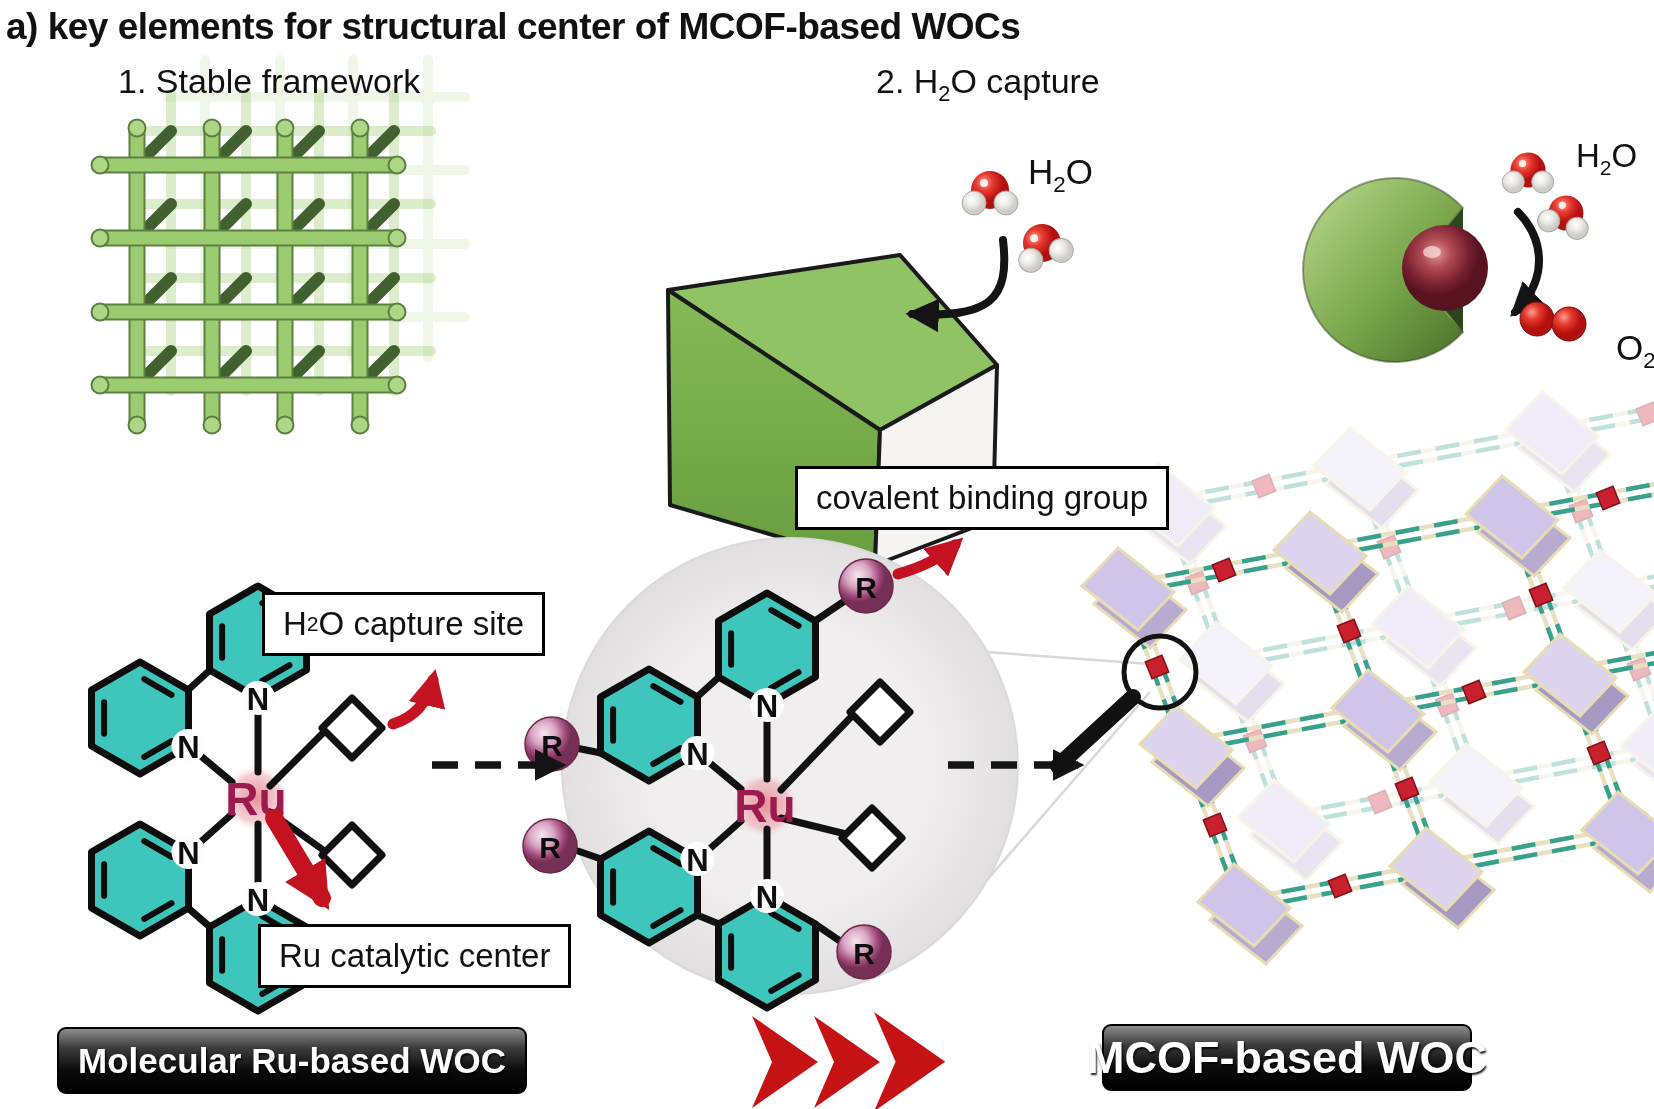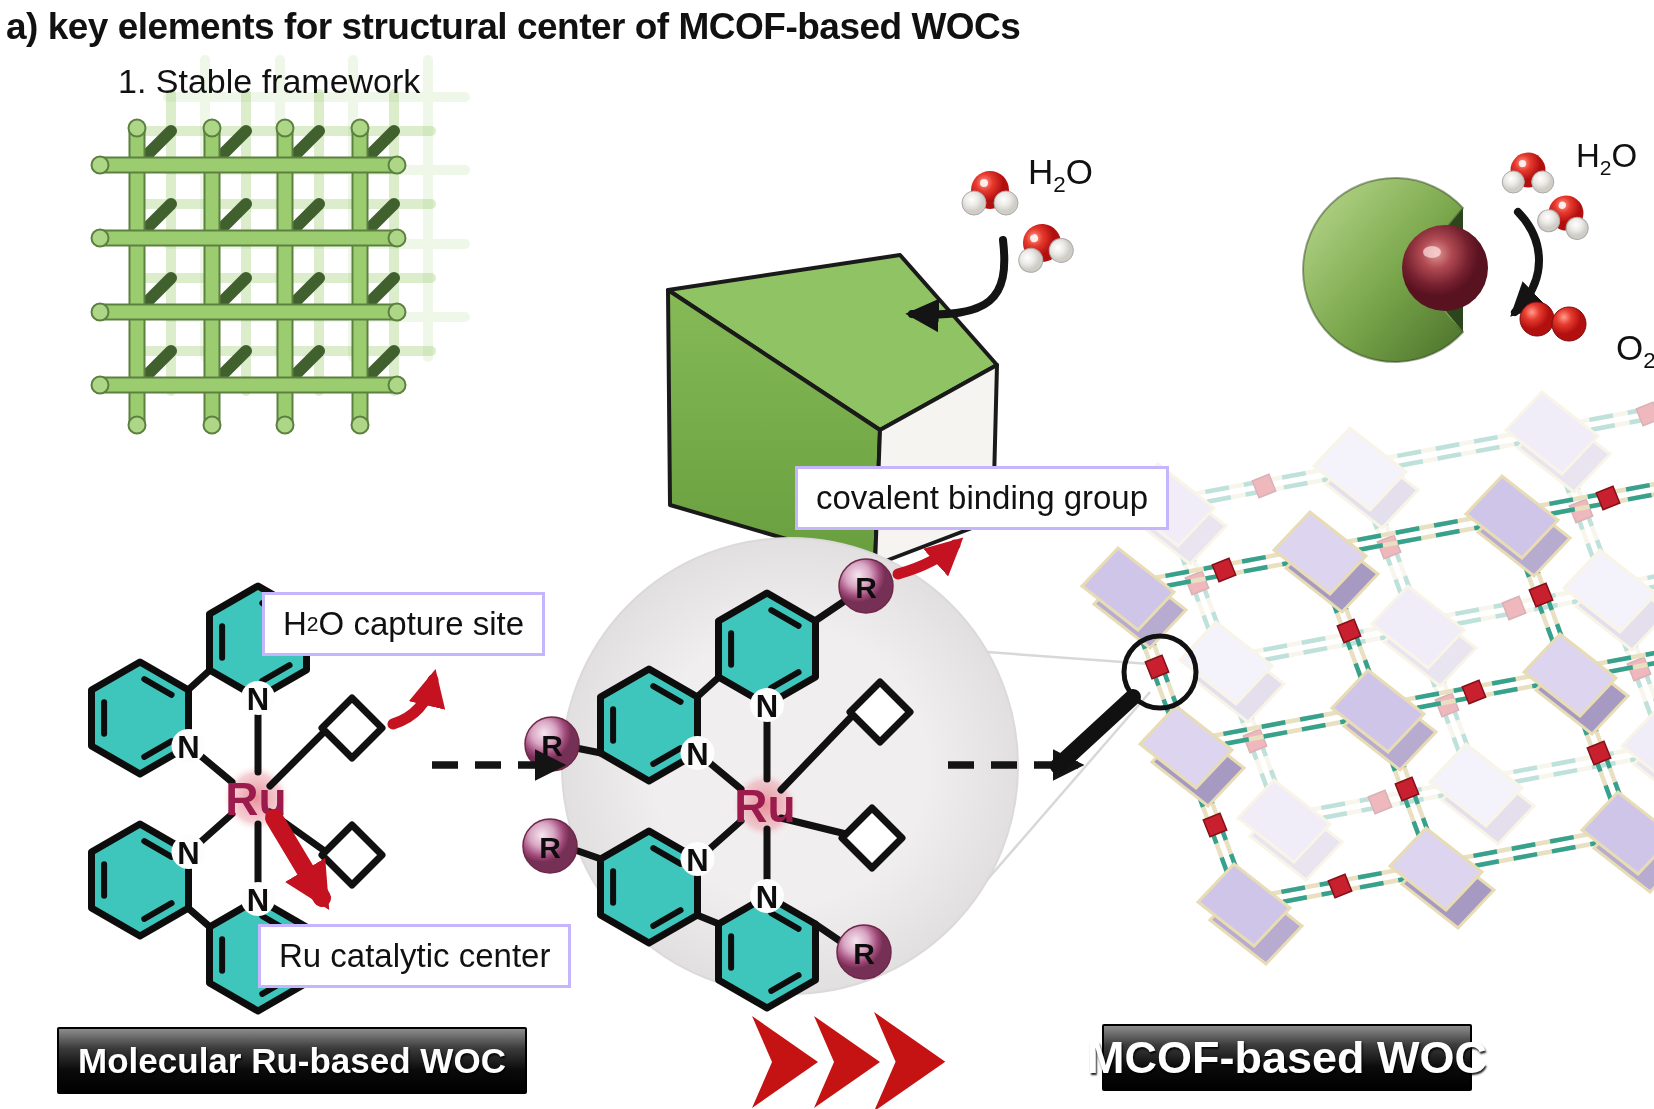--- a/index.html
+++ b/index.html
@@ -3,25 +3,25 @@
 <meta charset="utf-8">
 <style>
   html,body{margin:0;padding:0;background:#fff;}
   #canvas{position:relative;width:1654px;height:1109px;background:#fff;overflow:hidden;
           font-family:"Liberation Sans","DejaVu Sans",sans-serif;color:#111;}
   .abs{position:absolute;}
   .title{font-size:37px;font-weight:700;letter-spacing:-0.5px;white-space:nowrap;}
   .item{font-size:34px;font-weight:400;white-space:nowrap;margin-left:48px;}
   .flabel{font-weight:400;white-space:nowrap;}
   sub{font-size:64%;line-height:0;}
-  .cbox{border:3px solid #c4b5fd;background:#fff;display:flex;align-items:center;
+  .cbox{border:3px solid #000000;background:#fff;display:flex;align-items:center;
         padding:0 18px;font-size:33px;white-space:nowrap;height:58px;}
   .bar{display:flex;align-items:center;justify-content:center;color:#fff;font-weight:700;
        background:linear-gradient(180deg,#8d8d8d 0%,#3c3c3c 30%,#0b0b0b 65%,#000 100%);
-       border:2px solid #000;border-radius:2px;text-shadow:1px 2px 2px rgba(0,0,0,.9);
+       border:2px solid #000;border-radius:9px;text-shadow:1px 2px 2px rgba(0,0,0,.9);
        white-space:nowrap;}
   svg text{font-family:"Liberation Sans","DejaVu Sans",sans-serif;}
 </style>
 </head>
 <body>
 
 <div id="canvas">
 
   <svg id="art" class="abs" style="left:0;top:0" width="1654" height="1109" viewBox="0 0 1654 1109">
     <defs>
@@ -505,20 +505,21 @@
         <g>
           <polygon points="0,0 66,46 0,92 20,46" transform="translate(752,1016) scale(1)" fill="#c51313"></polygon>
           <polygon points="0,0 66,46 0,92 20,46" transform="translate(814,1016) scale(1)" fill="#c51313"></polygon>
           <polygon points="0,0 66,46 0,92 20,46" transform="translate(874,1012) scale(1.08)" fill="#c51313"></polygon>
         </g>
       </g>
   </svg>
 
   <div class="abs title" style="left:6px;top:6px">a) key elements for structural center of MCOF-based WOCs</div>
   <div class="abs item" style="left:70px;top:62px"><span>1. Stable framework</span><sub></sub><span></span></div>
+  <div class="abs item" style="left:828px;top:62px"><span>2. H</span><sub>2</sub><span>O capture</span></div>
 
   <div class="abs flabel" style="left:1028px;top:152px;font-size:35px"><span>H</span><sub>2</sub><span>O</span></div>
   <div class="abs flabel" style="left:1576px;top:137px;font-size:33px"><span>H</span><sub>2</sub><span>O</span></div>
   <div class="abs flabel" style="left:1616px;top:328px;font-size:35px"><span>O</span><sub>2</sub><span></span></div>
 
 
   <div class="abs cbox" style="left:262px;top:592px">
       <span>H</span>
       <sub>2</sub>
       <span>O capture site</span>

